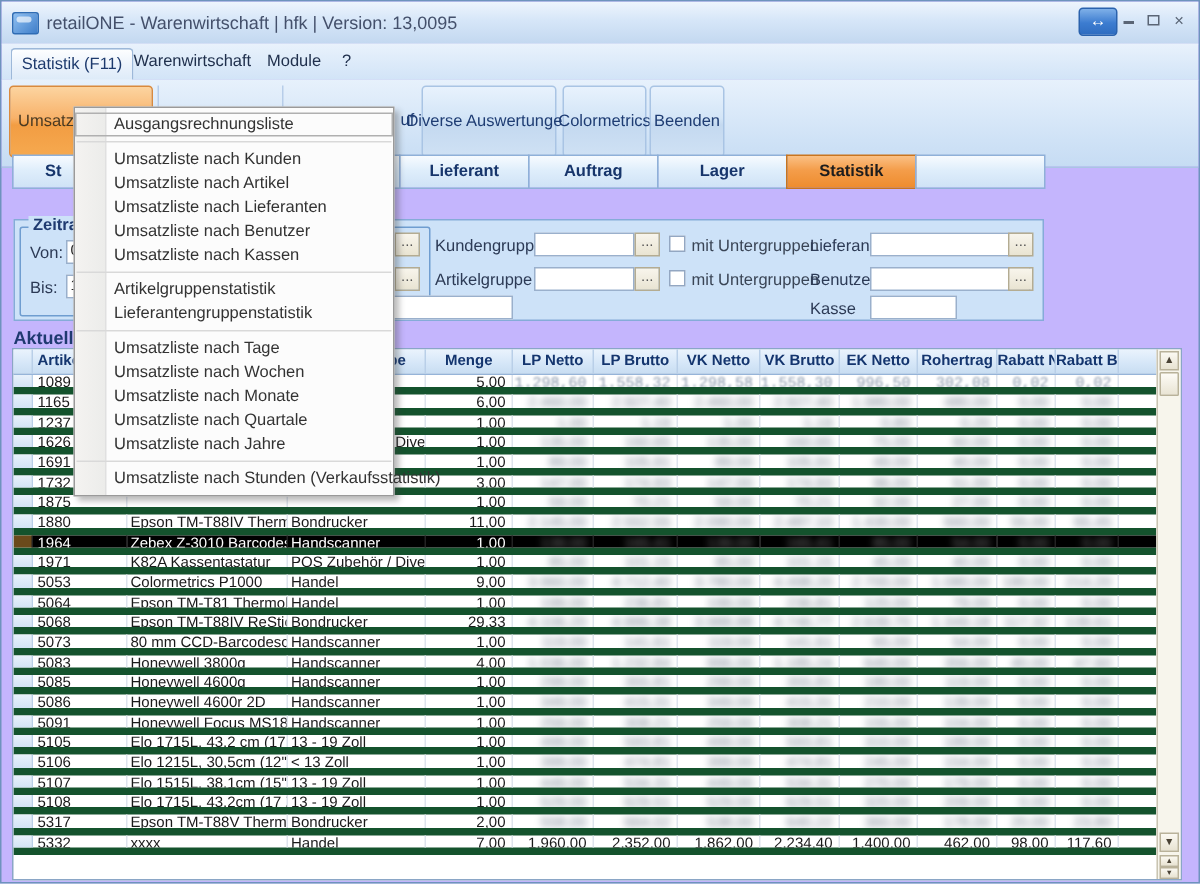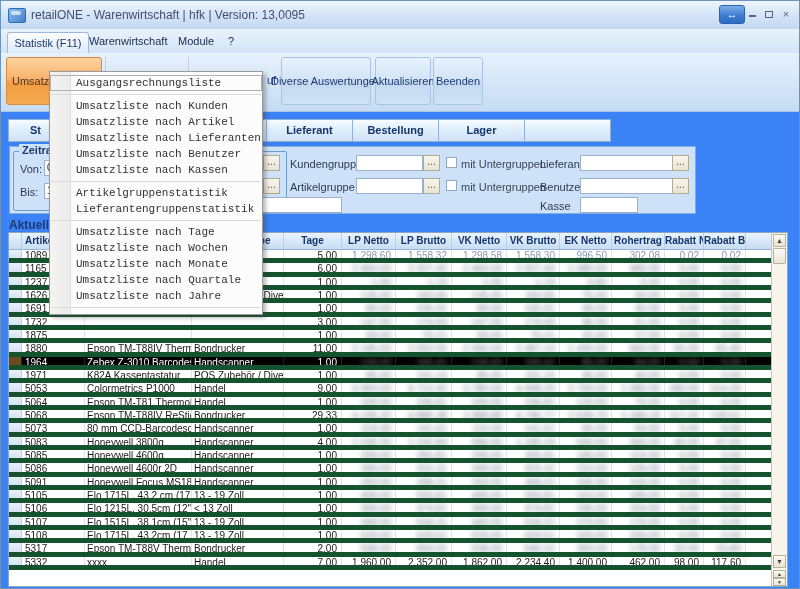--- a/index.html
+++ b/index.html
@@ -1,16 +1,16 @@
 <!DOCTYPE html>
 <html><head>
 <meta charset="utf-8">
 <style>
   html,body{margin:0;padding:0;background:#9db8d4;font-family:"Liberation Sans",sans-serif;}
-  .app{position:relative;width:800px;height:589px;background:#3b82f6;overflow:hidden;
+  .app{position:relative;width:800px;height:589px;background:#c4b5fd;overflow:hidden;
        border:1px solid #6e93bd;box-sizing:border-box;}
   
   .titlebar{position:absolute;left:0;top:0;width:100%;height:28px;
     background:linear-gradient(#eef5fd,#d6e6f8 45%,#c3d8f0);border-bottom:1px solid #b9cfe8;}
   .appicon{position:absolute;left:7px;top:7px;width:16px;height:13px;border-radius:2px;
     background:linear-gradient(135deg,#8fc0f2,#3f7ec9);border:1px solid #2f6cb4;}
   .appicon:after{content:"";position:absolute;left:2px;top:2px;width:10px;height:4px;border-radius:2px;
     background:rgba(255,255,255,.65);}
   .wtitle{position:absolute;left:30px;top:7px;font-size:12px;color:#44506b;}
   .resize-btn{position:absolute;left:718px;top:4px;width:24px;height:17px;border-radius:3px;
@@ -34,21 +34,21 @@
     background:linear-gradient(#fcd4a0,#f8b26a 45%,#f29d43 55%,#f6a94f);border:1px solid #d98a3e;
     font-size:11px;color:#4a3a22;line-height:46px;padding-left:5px;box-sizing:border-box;
     overflow:hidden;white-space:nowrap;}
   .rb-div{position:absolute;top:4px;width:1px;height:48px;background:#b7cde9;}
   .rb-frag{position:absolute;left:266px;top:21px;font-size:11px;color:#1e3c73;}
   .rb-btn{position:absolute;top:4px;height:48px;border-radius:3px;
     background:linear-gradient(#e8f2fd,#d3e5f7 45%,#c4d9f0 55%,#cfe1f4);border:1px solid #a9c4e4;
     font-size:11px;color:#1e3c73;text-align:center;box-sizing:border-box;
     display:flex;align-items:center;justify-content:center;white-space:nowrap;}
   
-  .navtabs{position:absolute;left:8px;top:118px;height:23px;display:flex;justify-content:center;}
+  .navtabs{position:absolute;left:8px;top:102px;height:23px;display:flex;justify-content:center;}
   .ntab{width:87px;height:23px;margin-left:-1px;box-sizing:border-box;border:1px solid #8fb0d8;
     background:linear-gradient(#f7fbff,#dfeefb 45%,#cfe2f6);font-size:11px;font-weight:bold;
     color:#17356b;text-align:center;line-height:21px;overflow:hidden;white-space:nowrap;}
   .ntab.first{text-align:left;padding-left:21px;}
   .ntab.active{background:linear-gradient(#fac084,#f49d4a 45%,#ee8c2e);border-color:#c8741f;color:#1d1d1d;}
   .ntab.filler{width:87px;}
   
   .fpanel{position:absolute;left:8px;top:145px;width:687px;height:68px;border:1px solid #85abd8;
     background:#cde2f8;box-sizing:border-box;}
   .zbox{position:absolute;left:3px;top:4px;width:272px;height:58px;border:1px solid #6f9dd0;border-radius:2px;}
@@ -74,40 +74,40 @@
   .cell{box-sizing:border-box;overflow:hidden;white-space:nowrap;font-size:10px;line-height:12px;color:#1a1a1a;}
   .trow .cell{border-right:1px solid #dde3ec;}
   .c0{width:13px;} .c1{width:63px;padding-left:3px;} .c2{width:107px;padding-left:2px;}
   .c3{width:92px;padding-left:2px;} .c4{width:58px;} .c5{width:54px;} .c6{width:56px;}
   .c7{width:55px;} .c8{width:53px;} .c9{width:52px;} .c10{width:53px;} .c11{width:39px;} .c12{width:42px;}
   .cf{flex:1;border-right:none !important;}
   .num{text-align:right;padding-right:4px;}
   .trow .c0{background:linear-gradient(#e8f1fb,#d3e4f5);border-right:1px solid #b9cfe8;}
   .trow.sel .cell{background:#000;color:#fff;border-right-color:#222;}
   .trow.sel .c0{background:#6b4a1b;border-right-color:#222;}
-  .blur-light{filter:blur(0.7px);color:#8b99ac;}
+  .blur-light{filter:blur(0.7px);color:#8b99ac;font-family:Liberation Mono, monospace;}
   .blur-heavy{filter:blur(2.6px);color:#75808f;}
   .trow.sel .blur-heavy{color:#777;}
   .totrow{position:absolute;left:0;bottom:0;height:17px;background:#fff;border-top:2px solid #4a4a4a;box-sizing:border-box;}
   .totrow .cell{border-right:1px solid #cfd6e0;font-size:10px;color:#111;line-height:14px;}
   
   .vscroll{position:absolute;right:0;top:0;width:16px;height:353px;background:#f7f5ec;border-left:1px solid #c9c4b2;box-sizing:border-box;}
   .sbtn{position:absolute;left:1px;width:13px;height:13px;background:linear-gradient(#fbf9f2,#e8e3d2);
     border:1px solid #b9b29a;box-sizing:border-box;font-size:7px;color:#4a4335;text-align:center;line-height:11px;}
   .sthumb{position:absolute;left:1px;top:15px;width:13px;height:16px;background:linear-gradient(#fdfbf6,#e9e4d4);
     border:1px solid #b9b29a;box-sizing:border-box;border-radius:1px;}
   .spin{position:absolute;left:1px;width:13px;height:8px;background:linear-gradient(#fbf9f2,#e8e3d2);
     border:1px solid #b9b29a;box-sizing:border-box;font-size:5px;color:#4a4335;text-align:center;line-height:6px;}
   
   .dmenu{position:absolute;left:48px;top:70px;width:212px;background:#fcfcfc;border:1px solid #9a9a9a;
     box-shadow:3px 3px 4px rgba(60,60,60,.35);padding:3px 0;z-index:50;}
   .dmenu:before{content:"";position:absolute;left:0;top:0;bottom:0;width:20px;
     background:linear-gradient(90deg,#f4f3f1,#ececea);border-right:1px solid #e0e0e0;}
   .menu-item{position:relative;height:16px;line-height:16px;font-size:11px;color:#333;
-    padding-left:26px;white-space:nowrap;font-family:Liberation Mono, monospace;}
+    padding-left:26px;white-space:nowrap;}
   .menu-item.focused{outline:1px solid #b0b0b0;outline-offset:-1px;}
   .menu-sep{height:1px;background:#d9d9d9;margin:3px 1px 3px 1px;position:relative;}
 </style>
 </head>
 <body>
 
 <div class="app">
 
   <div class="titlebar">
     <div class="appicon"></div>
@@ -124,31 +124,32 @@
     <div class="mtab" style="left:177px">Module</div>
     <div class="mtab" style="left:227px">?</div>
   </div>
 
   <div class="ribbon">
     <div class="rb-orange">Umsatzau</div>
     <div class="rb-div" style="left:104px"></div>
     <div class="rb-div" style="left:187px"></div>
     <span class="rb-frag">uf</span>
     <div class="rb-btn" style="left:280px;width:90px">Diverse Auswertungen</div>
-    <div class="rb-btn" style="left:374px;width:56px">Aktualisieren</div>
+    <div class="rb-btn" style="left:374px;width:56px">Colormetrics</div>
     <div class="rb-btn" style="left:432px;width:50px">Beenden</div>
   </div>
 
   <div class="navtabs" id="navtabs">
       <div class="ntab first">St</div>
       <div class="ntab"></div>
       <div class="ntab"></div>
       <div class="ntab">Lieferant</div>
-      <div class="ntab">Bestellung</div>
+      <div class="ntab">Auftrag</div>
       <div class="ntab">Lager</div>
+      <div class="ntab active">Statistik</div>
       <div class="ntab filler"></div>
     </div>
 
   <div class="fpanel">
     <div class="zbox">
       <span class="zlabel">Zeitraum</span>
       <span class="flabel" style="left:6px;top:11px">Von:</span>
       <div class="finput" style="left:30px;top:8px;width:66px">01</div>
       <span class="flabel" style="left:6px;top:34px">Bis:</span>
       <div class="finput" style="left:30px;top:31px;width:66px">18</div>
@@ -180,21 +181,21 @@
   </div>
 
   <div class="aktuelle">Aktuelle</div>
 
   <div class="grid">
     <div class="thead" id="thead">
         <div class="cell c0"></div>
         <div class="cell c1 hl">Artikelnummer</div>
         <div class="cell c2 hl"></div>
         <div class="cell c3">Warengruppe</div>
-        <div class="cell c4">Tage</div>
+        <div class="cell c4">Menge</div>
         <div class="cell c5">LP Netto</div>
         <div class="cell c6">LP Brutto</div>
         <div class="cell c7">VK Netto</div>
         <div class="cell c8">VK Brutto</div>
         <div class="cell c9">EK Netto</div>
         <div class="cell c10">Rohertrag</div>
         <div class="cell c11">Rabatt Nett</div>
         <div class="cell c12">Rabatt Brut</div>
         <div class="cell cf"></div>
       </div>
@@ -605,16 +606,17 @@
         <div class="menu-sep"></div>
         <div class="menu-item">Artikelgruppenstatistik</div>
         <div class="menu-item">Lieferantengruppenstatistik</div>
         <div class="menu-sep"></div>
         <div class="menu-item">Umsatzliste nach Tage</div>
         <div class="menu-item">Umsatzliste nach Wochen</div>
         <div class="menu-item">Umsatzliste nach Monate</div>
         <div class="menu-item">Umsatzliste nach Quartale</div>
         <div class="menu-item">Umsatzliste nach Jahre</div>
         <div class="menu-sep"></div>
+        <div class="menu-item">Umsatzliste nach Stunden (Verkaufsstatistik)</div>
       </div>
   </div>
 
 </div>
 
 </body></html>

